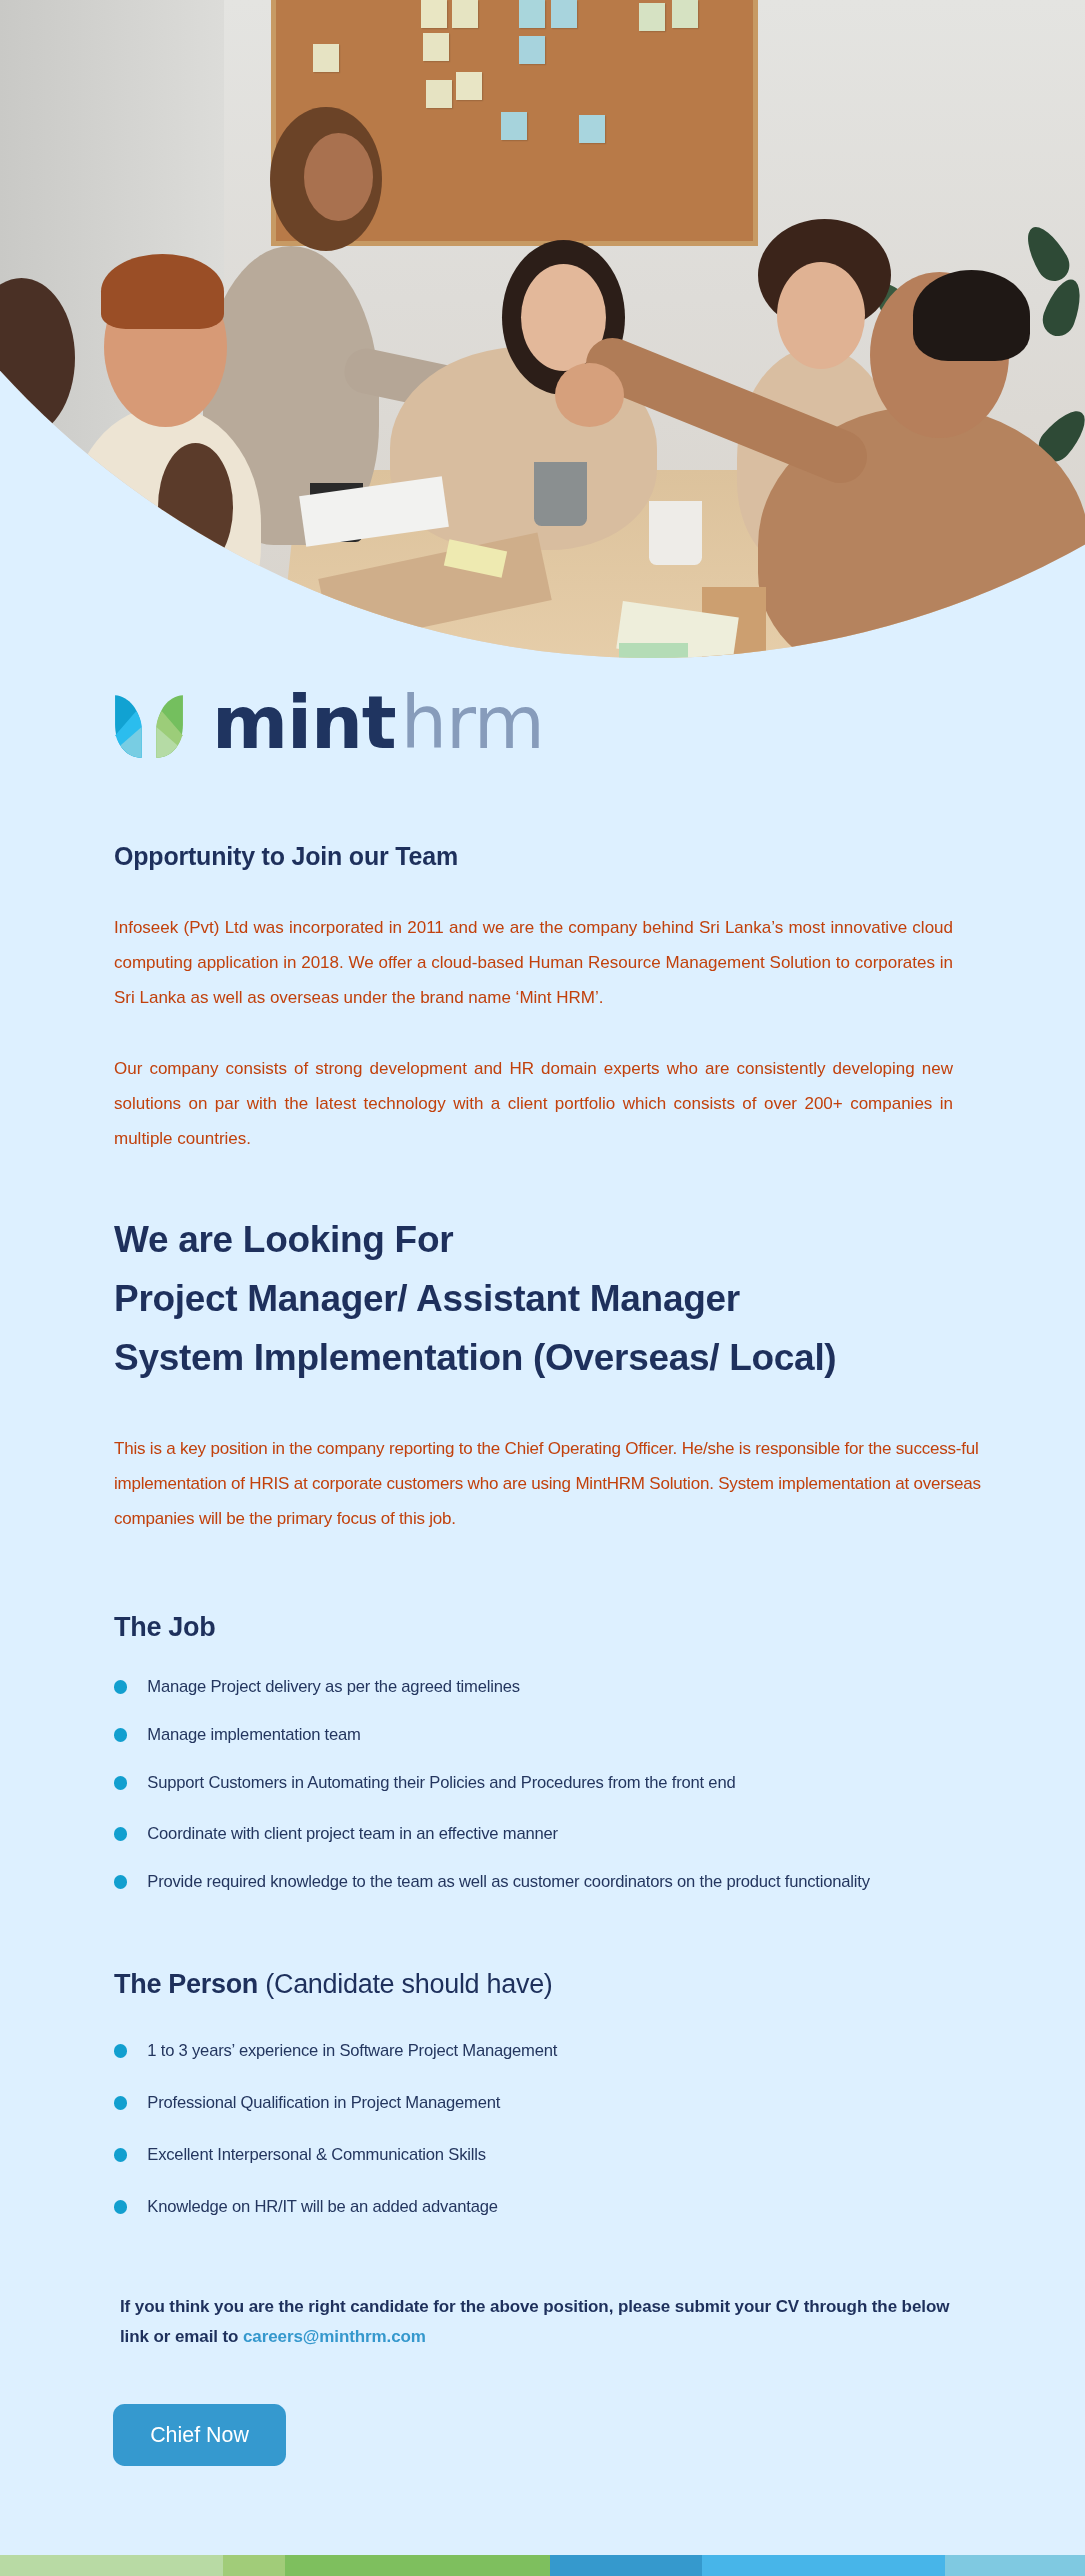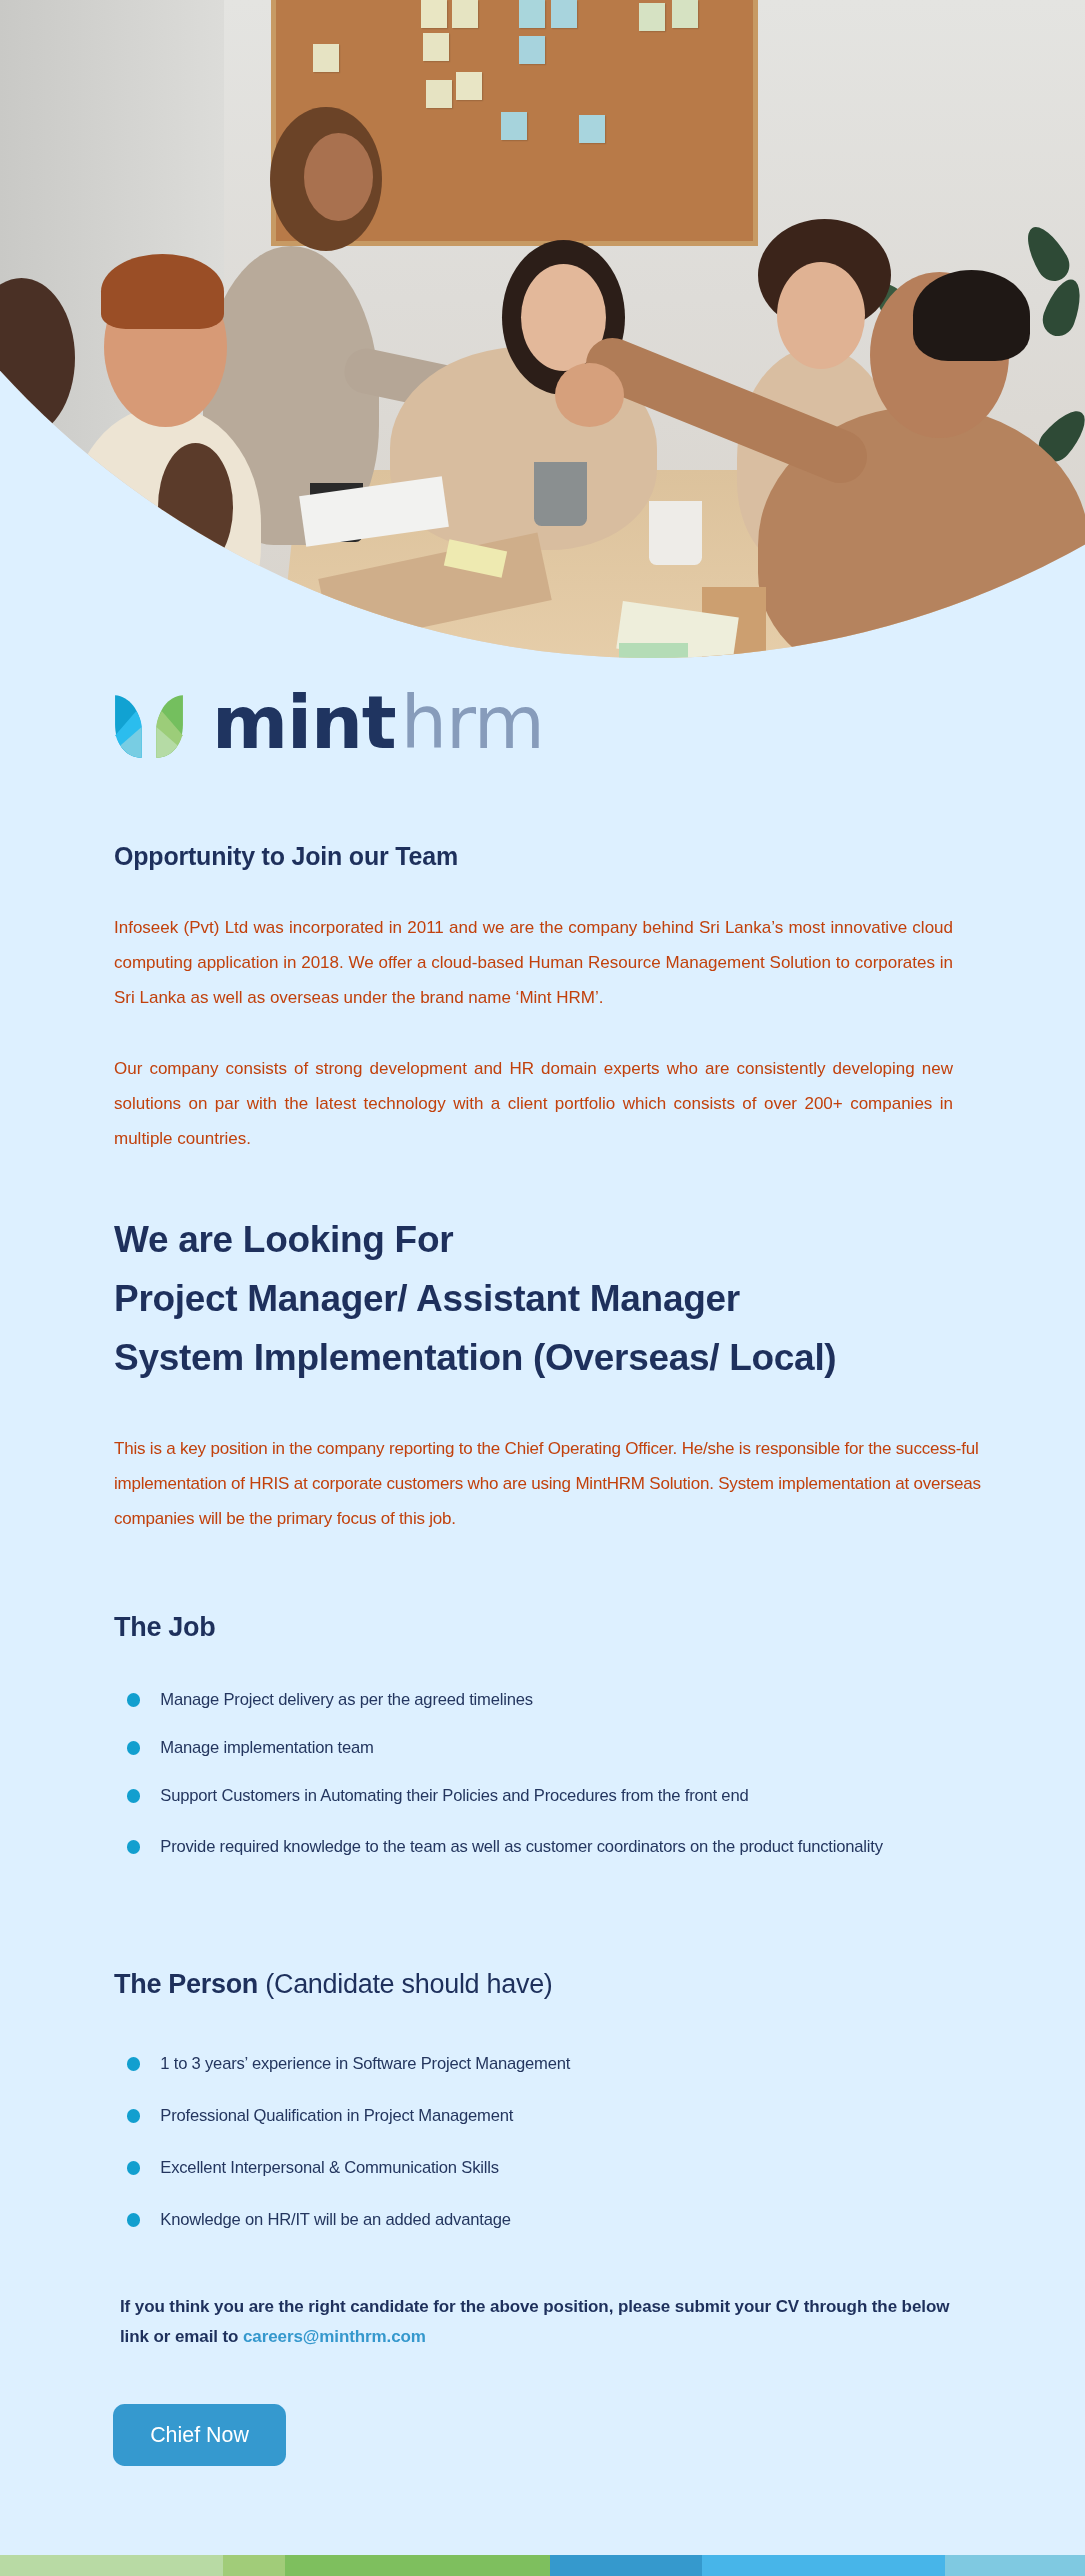--- a/index.html
+++ b/index.html
@@ -91,21 +91,21 @@
     .p3 { top: 1431px; width: 870px; letter-spacing: -0.2px; text-align: left; }
 
     .h-section {
       position: absolute; left: 114px; margin: 0;
       font-size: 27px; font-weight: bold; letter-spacing: -0.3px;
     }
     .h-job { top: 1612px; }
     .h-person { top: 1969px; }
     .h-person .paren { font-weight: normal; }
 
-    .bullets { position: absolute; left: 114px; margin: 13px; padding: 0; list-style: none; }
+    .bullets { position: absolute; left: 114px; margin: 0; padding: 0; list-style: none; }
     .bullets li {
       position: relative; height: 16px; display: flex; align-items: center;
       font-size: 16.6px; color: #24365f; letter-spacing: -0.2px;
     }
     .bullet-dot {
       width: 13.3px; height: 13.3px; border-radius: 50%; background: #129fcf;
       margin-right: 20px; flex: 0 0 auto;
     }
     .job-list { top: 1679px; }
     .job-list li { margin-bottom: 32px; }
@@ -229,20 +229,24 @@
   <li>
       <span class="bullet-dot"></span>
       <span>Manage implementation team</span>
     </li>
   <li>
       <span class="bullet-dot"></span>
       <span>Support Customers in Automating their Policies and Procedures from the front end</span>
     </li>
   <li>
       <span class="bullet-dot"></span>
+      <span>Coordinate with client project team in an effective manner</span>
+    </li>
+  <li>
+      <span class="bullet-dot"></span>
       <span>Provide required knowledge to the team as well as customer coordinators on the product functionality</span>
     </li>
 </ul>
 
 <h2 class="h-section h-person">
   <span>The Person</span>
   <span class="paren">(Candidate should have)</span>
 </h2>
 <ul class="bullets person-list">
   <li>

